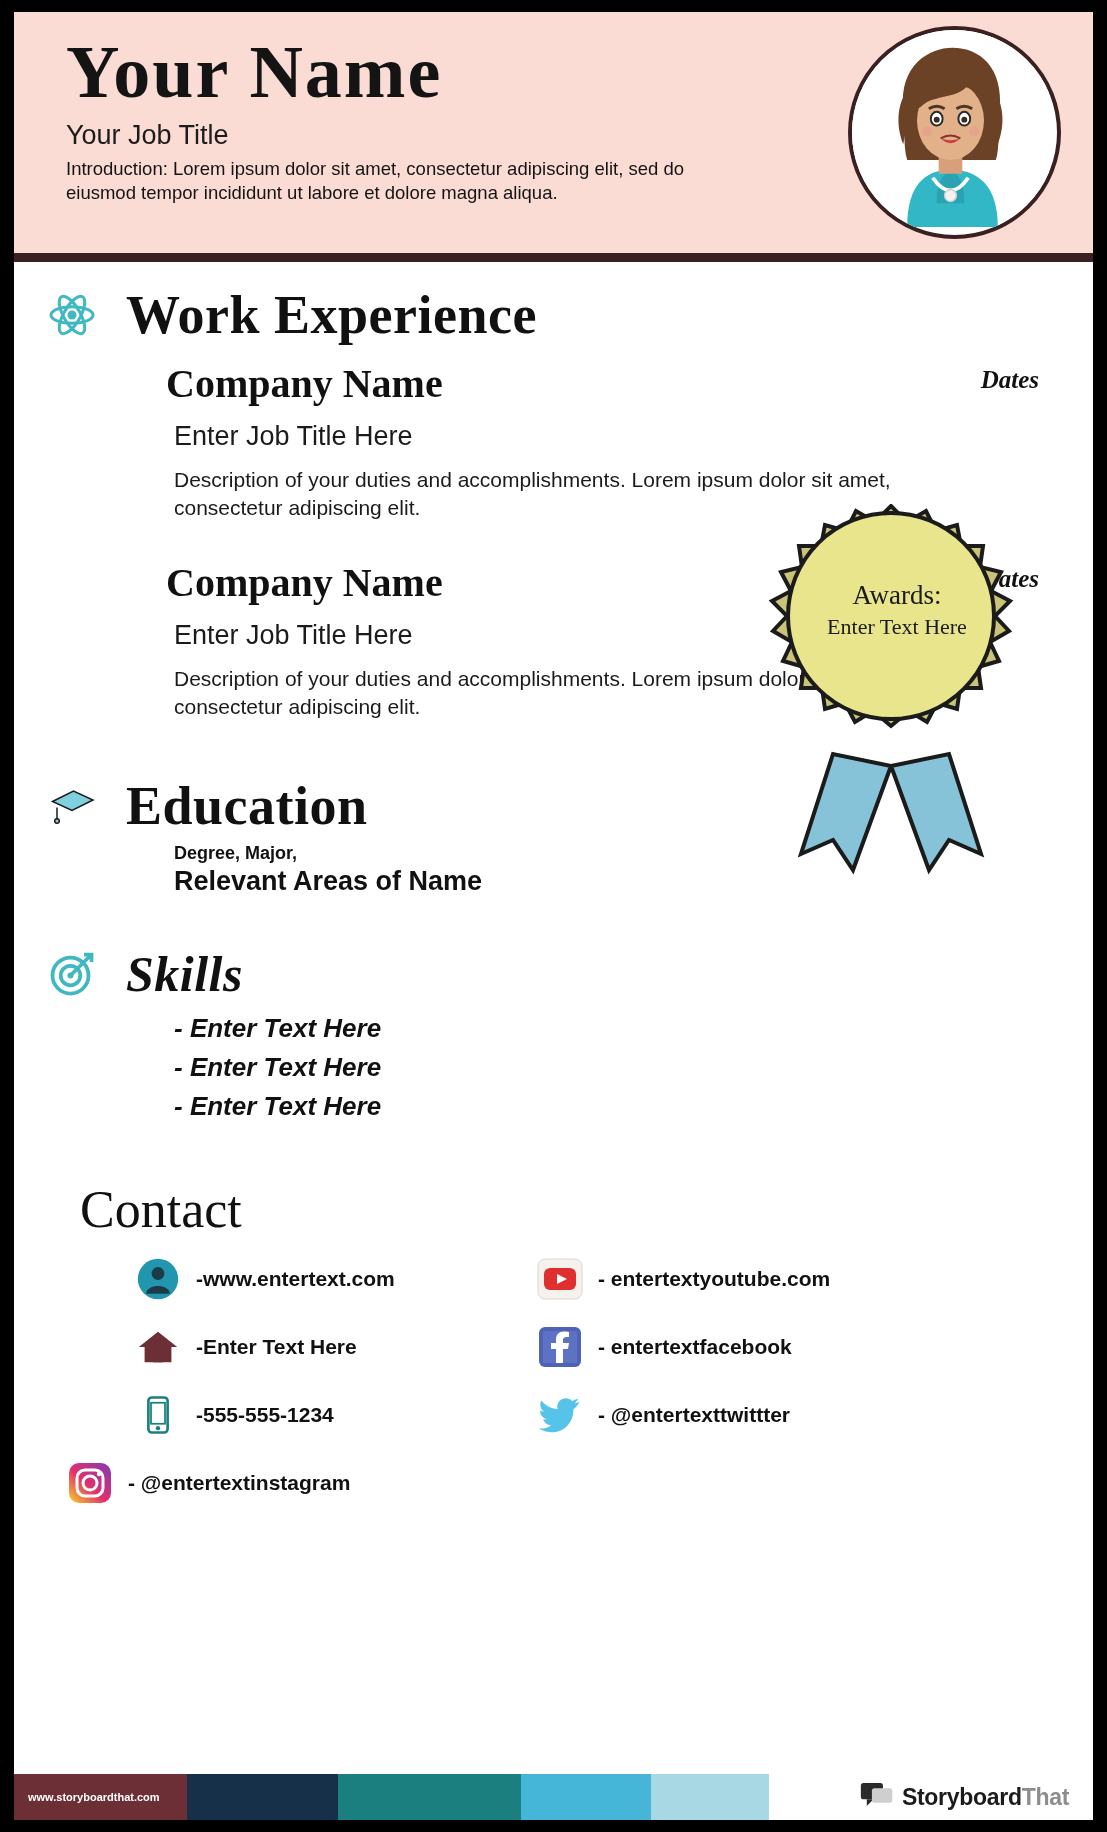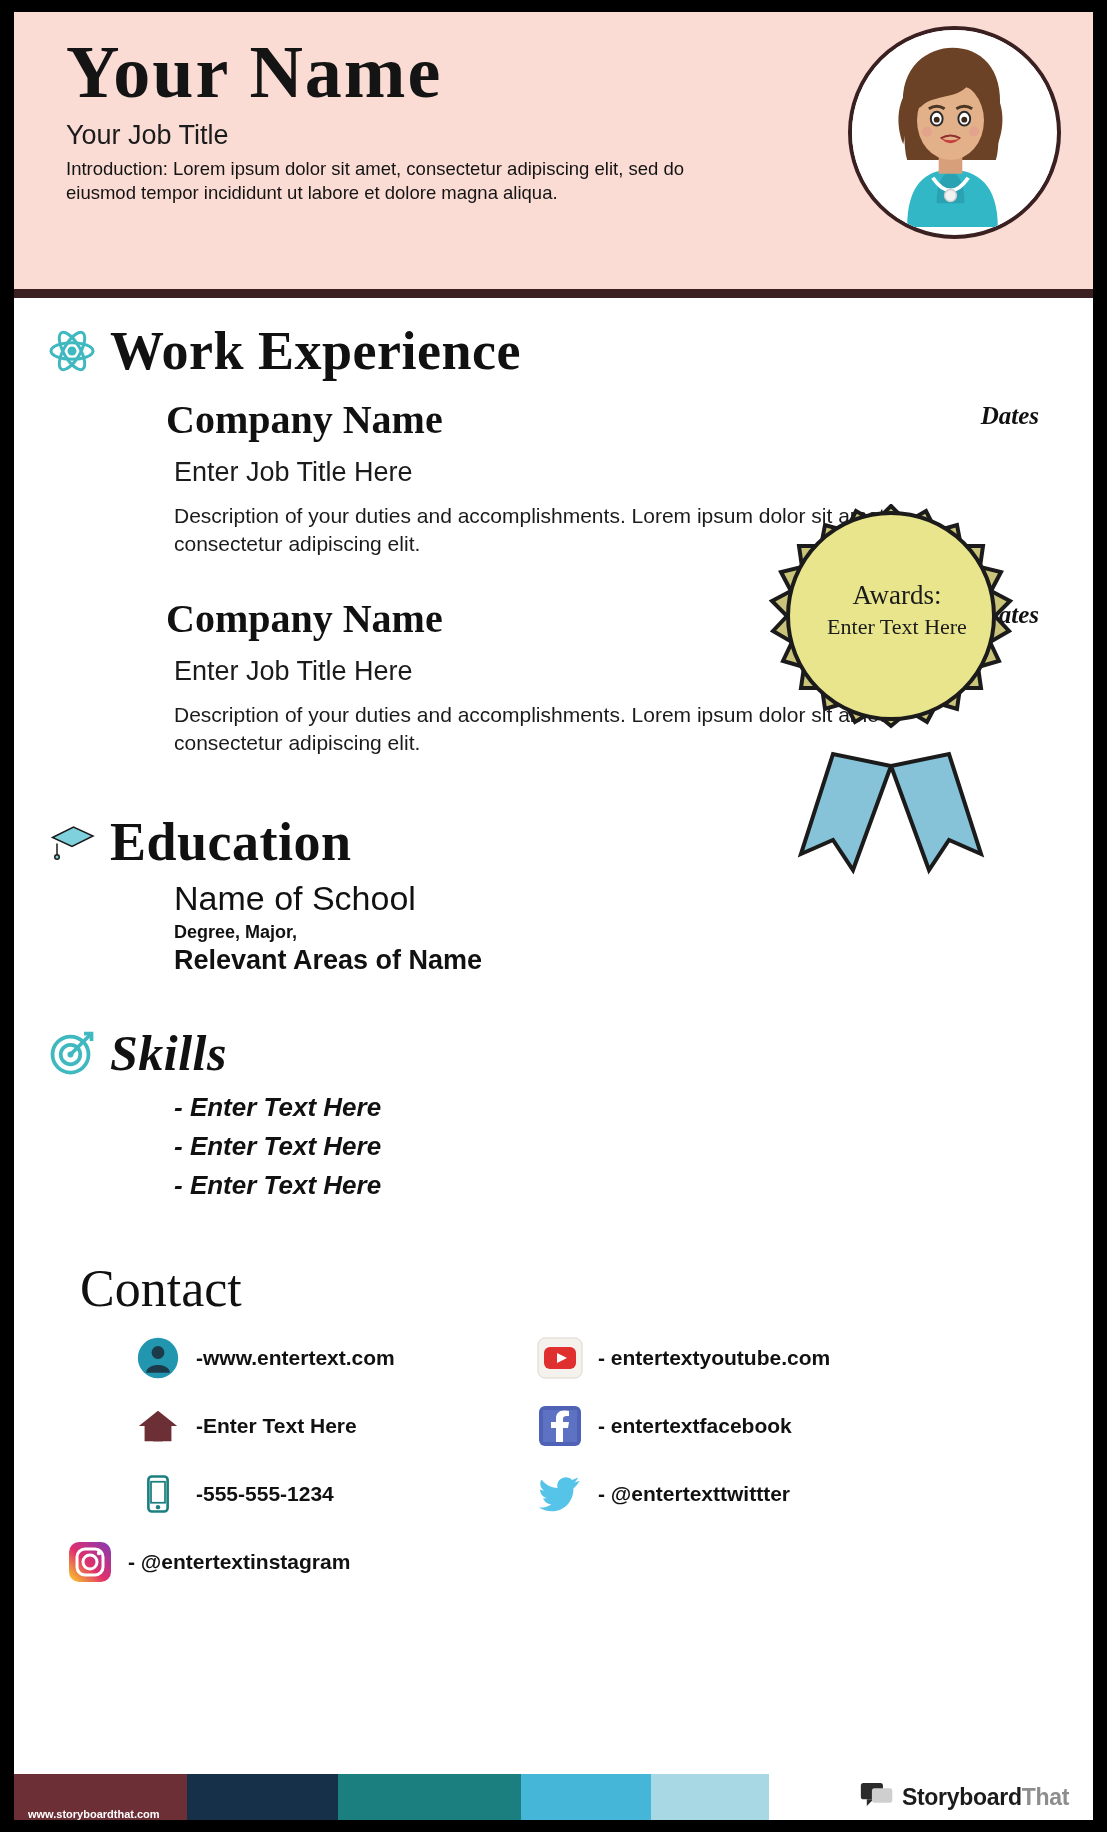--- a/index.html
+++ b/index.html
@@ -26,21 +26,21 @@
     width: 100%;
     height: 100%;
     background: #ffffff;
     box-sizing: border-box;
     overflow: hidden;
   }
 
   
   .header {
     position: relative;
-    height: 286px;
+    height: 250px;
     background: #fadcd5;
     border-bottom: 9px solid #3a2020;
     box-sizing: border-box;
     padding: 22px 30px 0 52px;
   }
   .name {
     font-family: "Liberation Serif", serif;
     font-size: 74px;
     font-weight: 700;
     letter-spacing: 2px;
@@ -77,21 +77,21 @@
   }
 
   
   .body {
     position: relative;
     padding: 26px 34px 0 34px;
   }
   .section-head {
     display: flex;
     align-items: center;
-    gap: 14px;
+    gap: 30px;
   }
   .section-title {
     font-family: "Liberation Serif", serif;
     font-size: 54px;
     font-weight: 700;
     color: #111;
     line-height: 1;
     letter-spacing: 0.5px;
   }
   .section-title.small { font-size: 50px; }
@@ -214,21 +214,21 @@
   }
 
   
   .footer {
     position: absolute;
     left: 0; right: 0; bottom: 0;
     height: 46px;
     display: flex;
   }
   .fbar { height: 100%; }
-  .fb1 { width: 16%; background: #6b2f35; display:flex; align-items:flex-end; }
+  .fb1 { width: 16%; background: #6b2f35; display:flex; align-items:center; }
   .fb2 { width: 14%; background: #16304a; }
   .fb3 { width: 17%; background: #1b7f80; }
   .fb4 { width: 12%; background: #45b5d8; }
   .fb5 { width: 11%; background: #a7d8e4; }
   .fb6 { flex: 1; background: #ffffff; display: flex; align-items: center; justify-content: flex-end; padding-right: 24px; }
   .fburl {
     color: #fff;
     font-size: 11px;
     font-weight: 700;
     padding-left: 14px;
@@ -328,21 +328,20 @@
         <span class="c-icon">
           <svg viewBox="0 0 64 64" width="60" height="60">
             <path d="M6 26 L34 12 L60 24 L32 38 Z" fill="#7fd2dd" stroke="#1b1b1b" stroke-width="2"></path>
             <path d="M12 34 L12 50" stroke="#1b1b1b" stroke-width="2"></path>
             <circle cx="12" cy="52" r="3" fill="#7fd2dd" stroke="#1b1b1b" stroke-width="2"></circle>
           </svg>
         </span>
         <span class="section-title">Education</span>
       </div>
       <div class="edu-body">
-        <div class="school">Name of School</div>
         <div class="degree">Degree, Major,</div>
         <div class="areas">Relevant Areas of Name</div>
       </div>
     </div>
 
     <div class="skills-wrap">
       <div class="section-head">
         <span class="c-icon">
           <svg viewBox="0 0 64 64" width="58" height="58">
             <circle cx="30" cy="34" r="24" fill="none" stroke="#3fb8c0" stroke-width="5"></circle>

